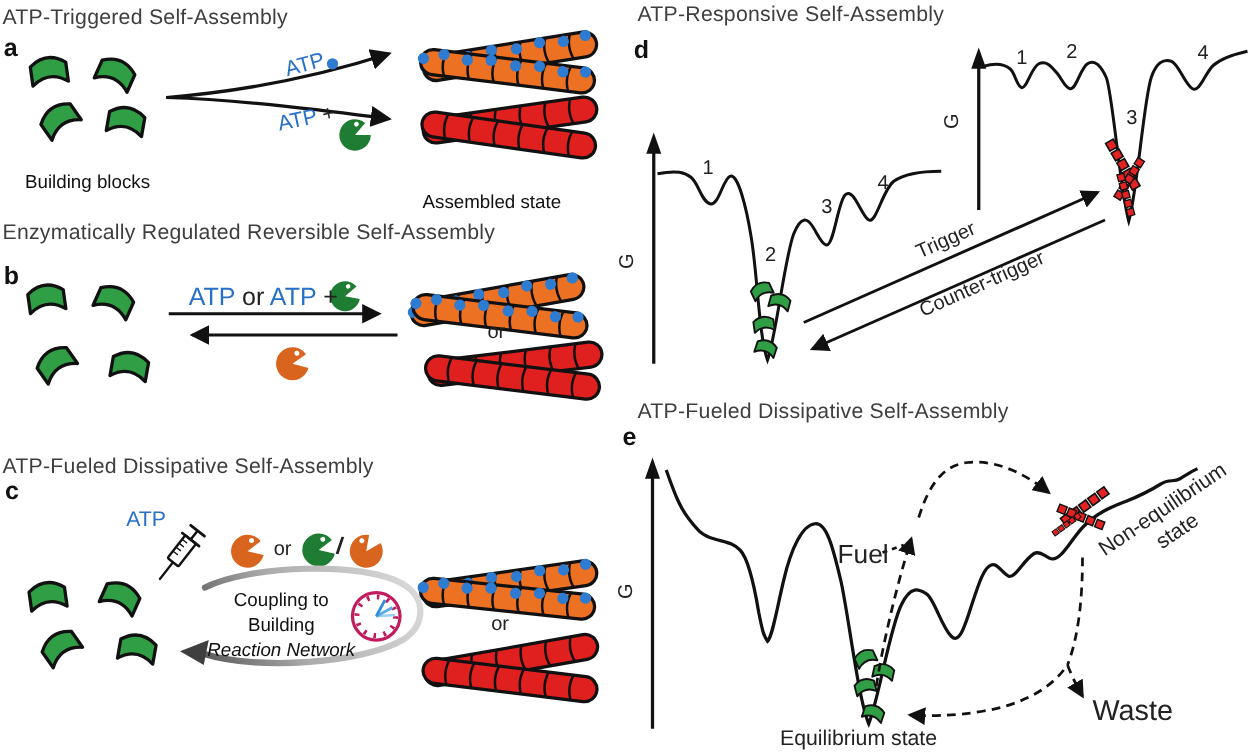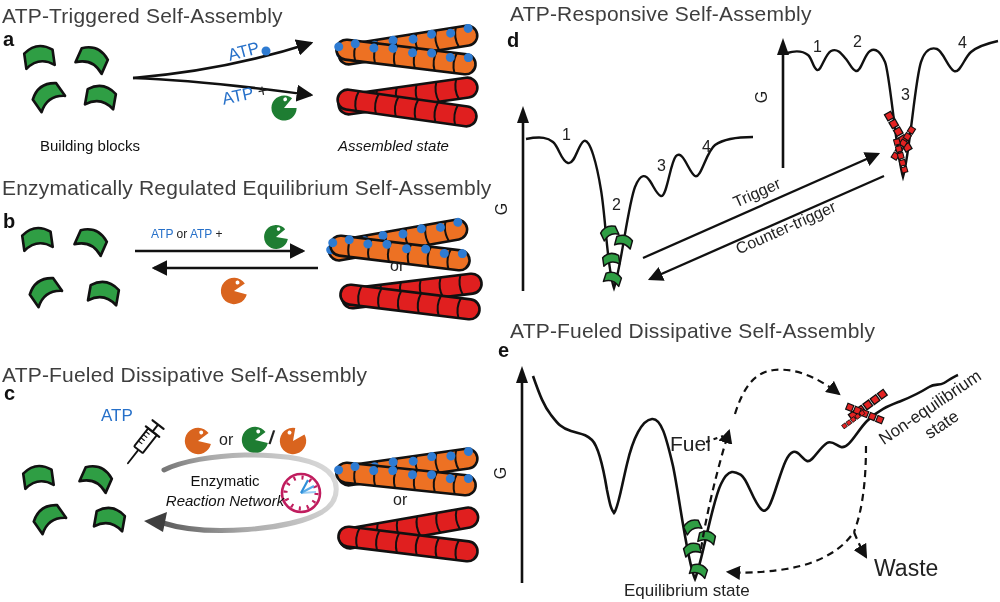--- a/index.html
+++ b/index.html
@@ -1,20 +1,20 @@
 <!DOCTYPE html>
 <html><head>
 <meta charset="utf-8">
 <style>
   html,body{margin:0;padding:0;background:#fff;}
   #fig{position:relative;width:1000px;height:602px;background:#fff;overflow:hidden;
        font-family:"Liberation Sans",sans-serif;}
   #art{position:absolute;left:0;top:0;}
   .t{position:absolute;white-space:nowrap;color:#222;}
-  .title{font-size:21px;color:#3e3e3e;letter-spacing:.2px;}
+  .title{font-size:17px;color:#3e3e3e;letter-spacing:.2px;}
   .letter{font-size:20px;font-weight:bold;color:#111;}
   .lbl{font-size:15px;color:#111;}
   .num{font-size:16px;color:#222;}
   .blue{color:#2670c9;}
   .g-axis{font-size:16px;color:#222;transform:rotate(-90deg);}
   .center{text-align:center;}
 </style>
 </head>
 <body>
 
@@ -211,45 +211,46 @@
       <path d="M735,414 C744,385 756,372 774,370 C793,368 815,375 839,394" marker-end="url(#ah)"></path>
       <path d="M866,446 C866,478 863,509 854,532"></path>
       <path d="M854,532 C858,542 862,550 866,557" marker-end="url(#ah)"></path>
       <path d="M851,536 C836,555 811,565 786,569 C762,573 742,573 728,572" marker-end="url(#ah)"></path>
     </g>
   </g>
 </svg>
 
 <div class="t title" style="left:2px;top:4px;">ATP-Triggered Self-Assembly</div>
 <div class="t letter" style="left:3px;top:28px;">a</div>
-<div class="t lbl" style="left:20px;top:137px;margin-left:20px;">Building blocks</div>
-<div class="t lbl" style="left:338px;top:137px;font-style:italic;">Assembled state</div>
+<div class="t lbl" style="left:20px;top:137px;">Building blocks</div>
+<div class="t lbl" style="left:338px;top:153px;">Assembled state</div>
 <div class="t blue" style="left:228px;top:42px;font-size:17px;transform:rotate(-15deg);">ATP</div>
 <div class="t" style="left:222px;top:85px;font-size:17px;transform:rotate(-12deg);">
   <span class="blue">ATP</span>
   <span>+</span>
 </div>
 
-<div class="t title" style="left:2px;top:176px;">Enzymatically Regulated Equilibrium Self-Assembly</div>
+<div class="t title" style="left:2px;top:176px;">Enzymatically Regulated Reversible Self-Assembly</div>
 <div class="t letter" style="left:3px;top:210px;">b</div>
-<div class="t" style="left:151px;top:227px;font-size:12px;">
+<div class="t" style="left:151px;top:227px;font-size:20px;">
   <span class="blue">ATP</span>
   <span>or</span>
   <span class="blue">ATP</span>
   <span>+</span>
 </div>
 <div class="t num" style="left:390px;top:257px;">or</div>
 
 <div class="t title" style="left:2px;top:363px;">ATP-Fueled Dissipative Self-Assembly</div>
 <div class="t letter" style="left:4px;top:382px;">c</div>
 <div class="t blue" style="left:101px;top:406px;font-size:17px;">ATP</div>
 <div class="t num" style="left:219px;top:431px;">or</div>
 <div class="t" style="left:269px;top:427px;font-size:19px;font-weight:bold;transform:rotate(8deg);">/</div>
 <div class="t center" style="left:155px;top:471px;width:140px;font-size:15px;line-height:1.32;color:#111;">
-  <div>Enzymatic</div>
+  <div>Coupling to</div>
+  <div>Building</div>
   <div style="white-space:nowrap;font-style:italic;">Reaction Network</div>
 </div>
 <div class="t num" style="left:393px;top:491px;">or</div>
 
 <div class="t title" style="left:510px;top:2px;text-align:right;">ATP-Responsive Self-Assembly</div>
 <div class="t letter" style="left:507px;top:29px;">d</div>
 <div class="t g-axis" style="left:496px;top:200px;">G</div>
 <div class="t g-axis" style="left:756px;top:88px;">G</div>
 <div class="t num" style="left:562px;top:126px;">1</div>
 <div class="t num" style="left:612px;top:196px;">2</div>

